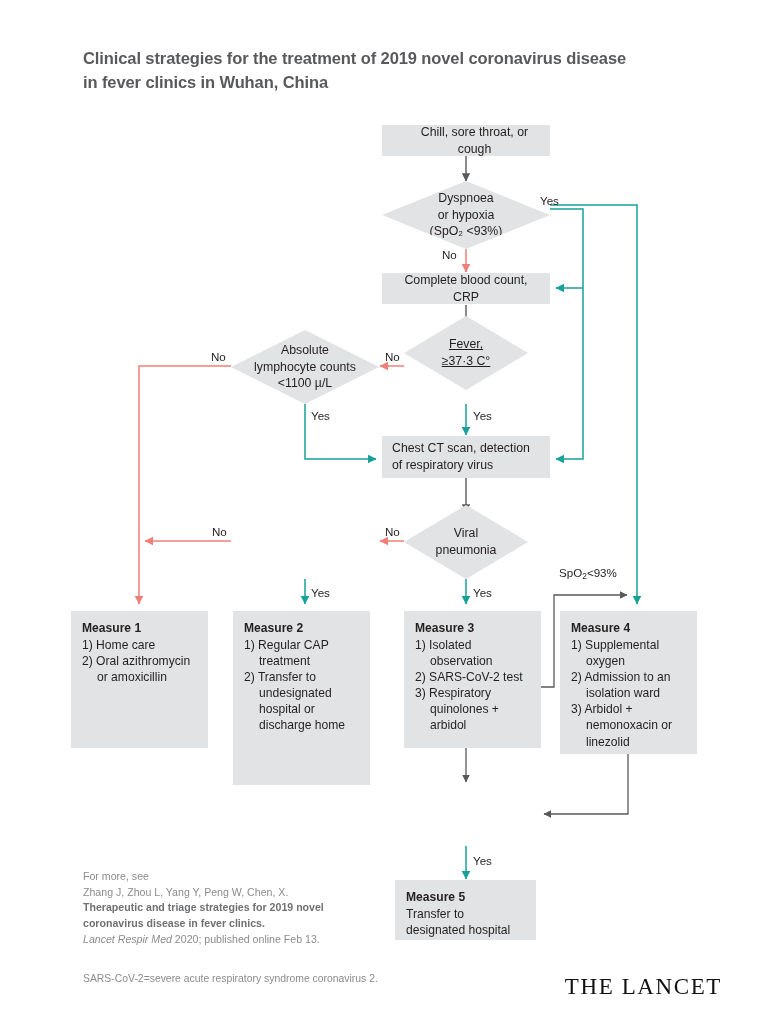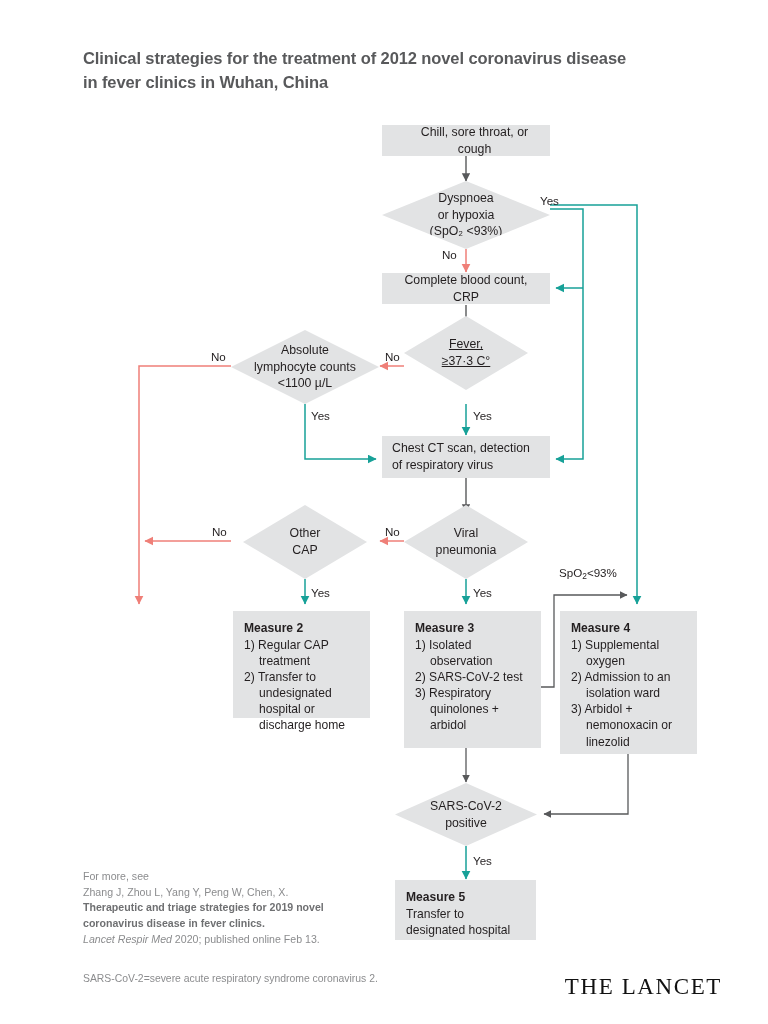--- a/index.html
+++ b/index.html
@@ -78,21 +78,21 @@
     font-family:"Liberation Serif", serif;
     font-size:23px; letter-spacing:1.6px; color:#111; white-space:nowrap;
   }
 </style>
 </head>
 <body>
 
 <div class="page">
 
   <div id="title">
-    <span class="l1">Clinical strategies for the treatment of 2012 novel coronavirus disease</span>
+    <span class="l1">Clinical strategies for the treatment of 2019 novel coronavirus disease</span>
     <span class="l2">in fever clinics in Wuhan, China</span>
   </div>
 
   <div id="flow">
 
     <svg id="wires" viewBox="0 0 768 1024" xmlns="http://www.w3.org/2000/svg">
       <defs>
         <marker id="ah-gray" markerWidth="7" markerHeight="7" refX="5.6" refY="3" orient="auto">
           <path d="M0,0 L6,3 L0,6 z" fill="#58595b"></path>
         </marker>
@@ -181,51 +181,46 @@
       </span>
     </div>
 
     <div class="diamond" style="left:404px;top:505px;width:124px;height:74px;">
       <span class="dtxt">
         <span style="display:block">Viral</span>
         <span style="display:block">pneumonia</span>
       </span>
     </div>
 
-    <div class="diamond" style="left:243px;top:505px;width:124px;height:74px;">
-      <span class="dtxt">
-        <span style="display:block">Other</span>
-        <span style="display:block">CAP</span>
-      </span>
-    </div>
-
-    <div class="diamond" style="left:395px;top:783px;width:142px;height:63px;">
-      <span class="dtxt">
-        <span style="display:block">SARS-CoV-2</span>
-        <span style="display:block">positive</span>
-      </span>
-    </div>
+
 
     <div class="elabel" style="left:540px;top:194px;">Yes</div>
     <div class="elabel" style="left:442px;top:248px;">No</div>
     <div class="elabel" style="left:385px;top:350px;">No</div>
     <div class="elabel" style="left:473px;top:409px;">Yes</div>
     <div class="elabel" style="left:211px;top:350px;">No</div>
     <div class="elabel" style="left:311px;top:409px;">Yes</div>
     <div class="elabel" style="left:385px;top:525px;">No</div>
     <div class="elabel" style="left:473px;top:586px;">Yes</div>
     <div class="elabel" style="left:212px;top:525px;">No</div>
     <div class="elabel" style="left:311px;top:586px;">Yes</div>
     <div class="elabel" style="left:559px;top:566px;">
       <span>SpO</span><sub>2</sub><span>&lt;93%</span>
     </div>
     <div class="elabel" style="left:473px;top:854px;">Yes</div>
 
-
-    <div class="measure" style="left:233px;top:611px;width:137px;height:107px;">
+    <div class="measure" style="left:71px;top:611px;width:137px;height:137px;">
+      <span class="mtitle">Measure 1</span>
+      <ol>
+        <li>1) Home care</li>
+        <li>2) Oral azithromycin or amoxicillin</li>
+      </ol>
+    </div>
+
+    <div class="measure" style="left:233px;top:611px;width:137px;height:174px;">
       <span class="mtitle">Measure 2</span>
       <ol>
         <li>1) Regular CAP treatment</li>
         <li>2) Transfer to undesignated hospital or discharge home</li>
       </ol>
     </div>
 
     <div class="measure" style="left:404px;top:611px;width:137px;height:137px;">
       <span class="mtitle">Measure 3</span>
       <ol>

